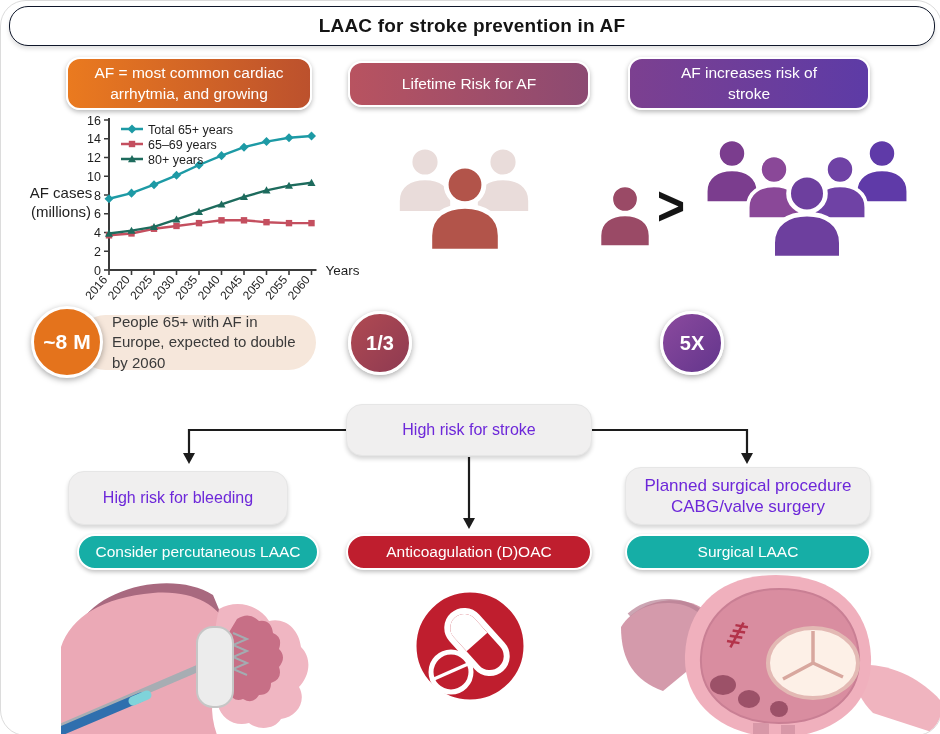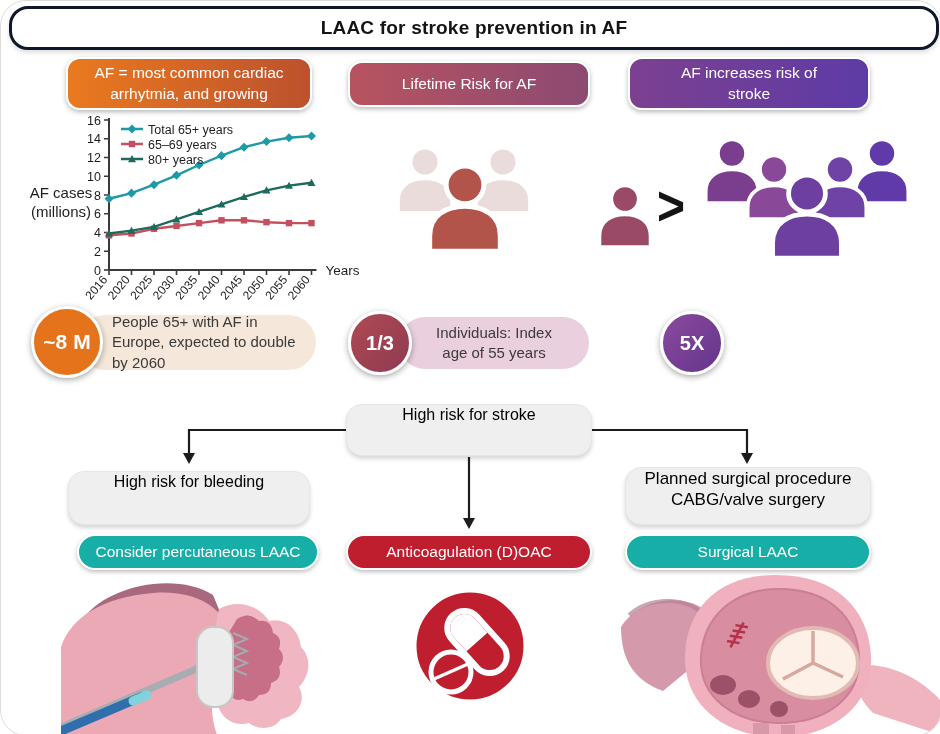--- a/index.html
+++ b/index.html
@@ -1,38 +1,38 @@
 <!DOCTYPE html>
 <html style="--teal: #16aea6; --red: #bf1e2e; --orange1: #ea7a1f; --orange2: #bc512d; --mauve1: #b85360; --mauve2: #8c4a72; --purple1: #7c4090; --purple2: #5d3ba6; --badge-orange: #e4731c; --badge-maroon1: #b04a52; --badge-maroon2: #8e3a52; --badge-purple1: #8b4a9e; --badge-purple2: #63358c; --stat-peach: #f6e7db; --stat-mauve: #ead0de; --stat-lavender: #e1d9ed; --gray-box: #f0efef;"><head>
 <meta charset="utf-8">
 <style>
   html,body{margin:0;padding:0;background:#fff;}
   body{font-family:"Liberation Sans", sans-serif; -webkit-font-smoothing:antialiased;}
   .canvas{position:relative;width:940px;height:734px;background:#fff;border:1px solid #dcdcdc;border-radius:26px;overflow:hidden;}
 
-  .title-bar{position:absolute;left:8px;top:5px;width:924px;height:38px;background:#fff;border:3px solid #0f172a;
+  .title-bar{position:absolute;left:8px;top:5px;width:924px;height:38px;background:#fff;border:1px solid #0f172a;
     border-radius:19px;box-shadow:0 3px 4px rgba(0,0,0,.12);display:flex;align-items:center;justify-content:center;
     font-size:19px;font-weight:600;color:#141414;letter-spacing:.2px;}
 
   .hdr{position:absolute;display:flex;align-items:center;justify-content:center;text-align:center;color:#fff;
     font-size:15.5px;font-weight:500;border-radius:14px;border:2px solid #fff;box-shadow:0 2px 5px rgba(0,0,0,.28);
     line-height:1.3;box-sizing:border-box;}
   .hdr-orange{left:65px;top:56px;width:246px;height:53px;background:linear-gradient(90deg,var(--orange1),var(--orange2));padding:0 14px;}
   .hdr-mauve{left:347px;top:60px;width:242px;height:46px;background:linear-gradient(90deg,var(--mauve1),var(--mauve2));}
   .hdr-purple{left:627px;top:56px;width:242px;height:53px;background:linear-gradient(90deg,var(--purple1),var(--purple2));padding:0 48px;}
 
   .ylabel{position:absolute;left:20px;top:183px;width:80px;text-align:center;font-size:15px;color:#1e1e1e;line-height:1.25;}
   #af-chart{position:absolute;left:84px;top:112px;width:310px;height:205px;overflow:visible;}
 
   .stat-pill{position:absolute;border-radius:28px;display:flex;align-items:center;font-size:15px;color:#3a3a3a;line-height:1.35;box-sizing:border-box;}
   .stat-badge{position:absolute;border-radius:50%;display:flex;align-items:center;justify-content:center;color:#fff;
     font-weight:600;border:3px solid #fff;box-shadow:0 2px 6px rgba(0,0,0,.35);box-sizing:border-box;}
 
   .box{position:absolute;background:var(--gray-box);border:1px solid #e6e6e6;border-radius:16px;box-shadow:0 3px 4px rgba(0,0,0,.16);
-    display:flex;justify-content:center;text-align:center;font-size:16px;color:#000000;line-height:1.25;box-sizing:border-box;}
+    display:flex;align-items:center;justify-content:center;text-align:center;font-size:16px;color:#6d28d9;line-height:1.25;box-sizing:border-box;}
   .action{position:absolute;height:36px;border-radius:18px;display:flex;align-items:center;justify-content:center;
     color:#fff;font-size:15.5px;border:2px solid #fff;box-shadow:0 2px 4px rgba(0,0,0,.25);box-sizing:border-box;}
   .action-teal{background:var(--teal);}
   .action-red{background:var(--red);text-align:right;}
 
   .people-svg,.illu-svg,#flow-arrows{position:absolute;}
   #flow-arrows{left:0;top:0;pointer-events:none;}
   .gt-sign{position:absolute;left:656px;top:178px;font-size:48px;font-weight:700;color:#151515;transform:scaleY(1.15);}
 </style>
 </head>
@@ -162,23 +162,20 @@
     <use href="#person" x="66" y="42" width="80" height="88" fill="#6d3f9e"></use>
   </svg>
 
   <div class="stat-pill" style="left:77px;top:314px;width:238px;height:55px;background:var(--stat-peach);padding-left:34px;padding-right:10px">
     <span>People 65+ with AF in Europe, expected to double by 2060</span>
   </div>
   <div class="stat-badge" style="left:30px;top:305px;width:72px;height:72px;font-size:21px;background:var(--badge-orange)">
     <span>~8 M</span>
   </div>
 
-  <div class="stat-pill" style="left:398px;top:316px;width:190px;height:52px;background:var(--stat-mauve);justify-content:center;text-align:center">
-    <span style="width:140px">Individuals: Index age of 55 years</span>
-  </div>
   <div class="stat-badge" style="left:347px;top:310px;width:64px;height:64px;font-size:20px;background:linear-gradient(135deg,var(--badge-maroon1),var(--badge-maroon2))">
     <span>1/3</span>
   </div>
 
   <div class="stat-badge" style="left:659px;top:310px;width:64px;height:64px;font-size:20px;background:linear-gradient(135deg,var(--badge-purple1),var(--badge-purple2))">
     <span>5X</span>
   </div>
 
   <svg id="flow-arrows" width="940" height="734">
     <g stroke="#1c1c1c" stroke-width="2.2" fill="none">
@@ -189,21 +186,21 @@
     <g fill="#1c1c1c">
       <polygon points="182,452 194,452 188,463"></polygon>
       <polygon points="740,452 752,452 746,463"></polygon>
       <polygon points="462,517 474,517 468,528"></polygon>
     </g>
   </svg>
 
   <div class="box" style="left:345px;top:403px;width:246px;height:52px">
     <span>High risk for stroke</span>
   </div>
-  <div class="box" style="left:67px;top:470px;width:242px;height:54px">
+  <div class="box" style="left:67px;top:470px;width:220px;height:54px">
     <span>High risk for bleeding</span>
   </div>
   <div class="box" style="left:624px;top:466px;width:246px;height:58px;font-size:17px;padding:0 18px">
     <span>Planned surgical procedure CABG/valve surgery</span>
   </div>
 
   <div class="action action-teal" style="left:76px;top:533px;width:242px">
     <span>Consider percutaneous LAAC</span>
   </div>
   <div class="action action-red" style="left:345px;top:533px;width:246px">

